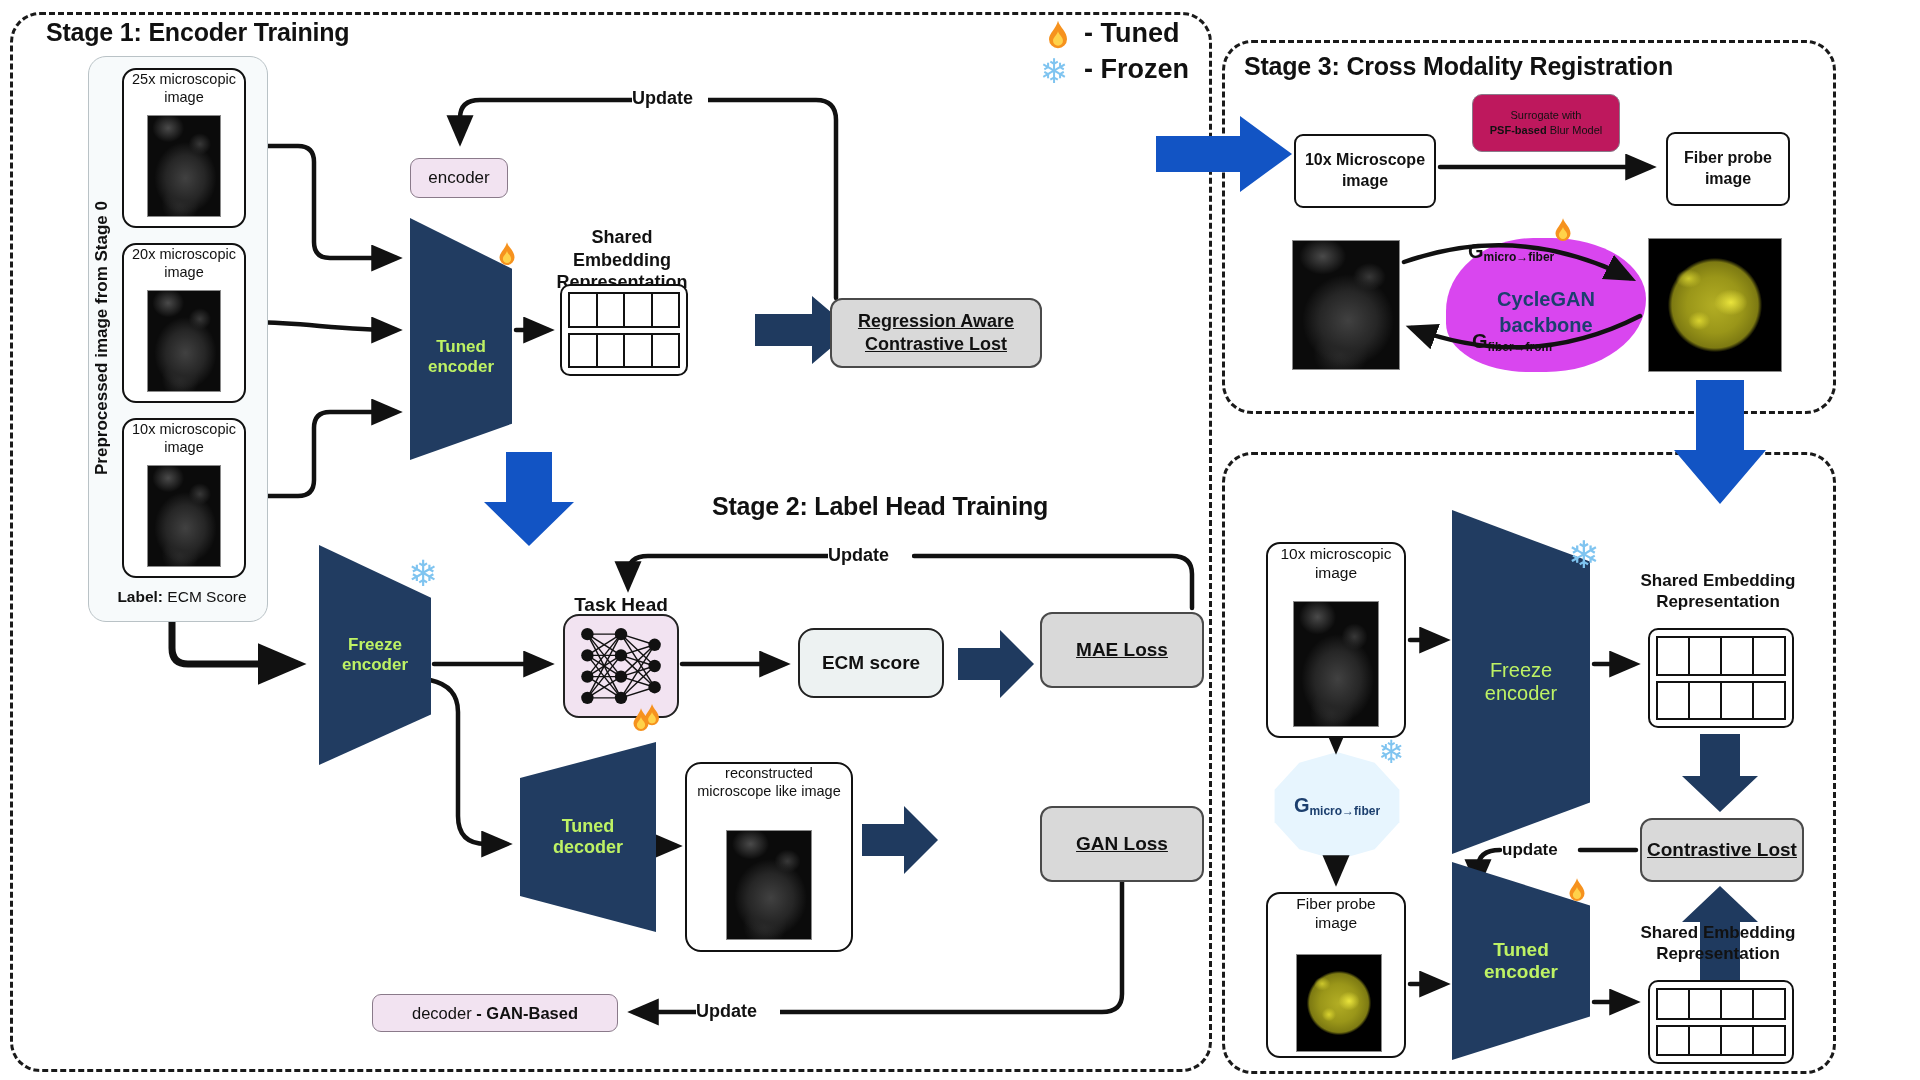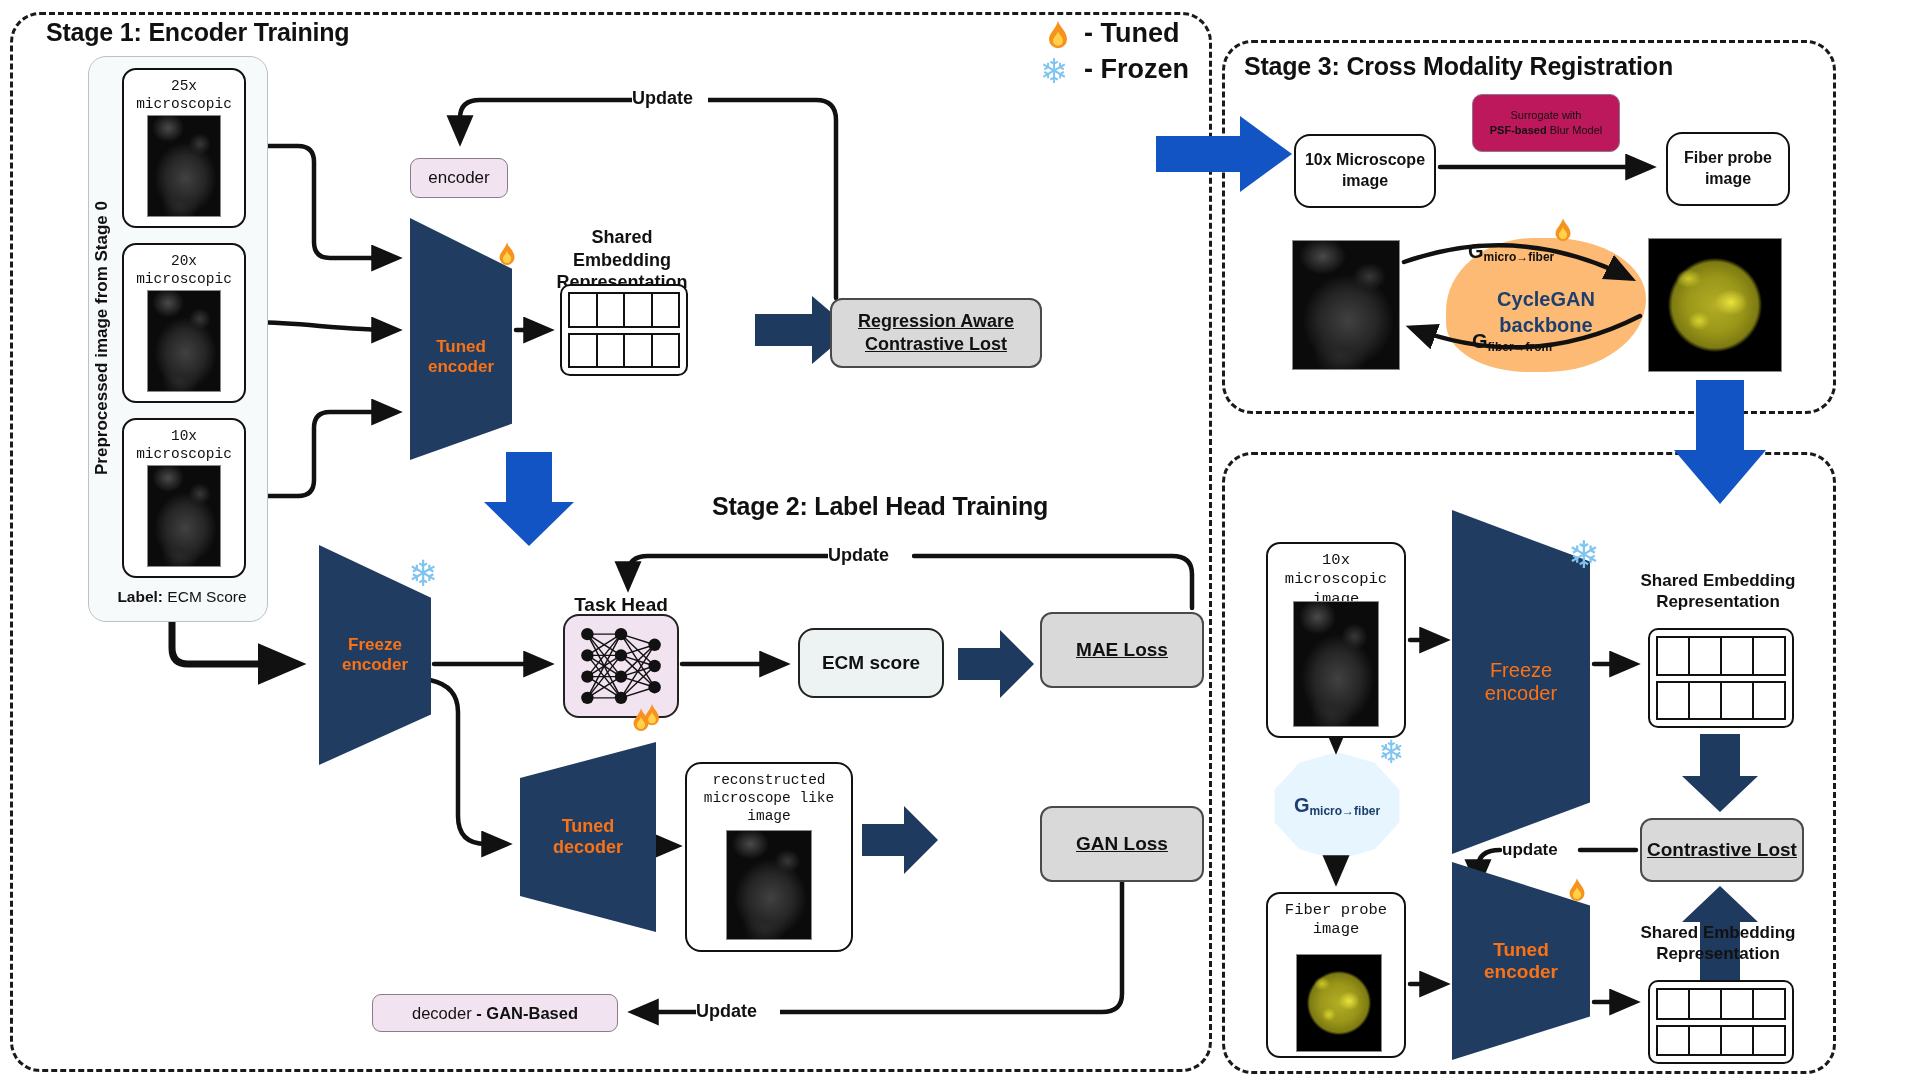--- a/index.html
+++ b/index.html
@@ -6,41 +6,41 @@
   #canvas{position:relative;width:1920px;height:1080px;background:#ffffff;overflow:hidden;
           font-family:"Liberation Sans","DejaVu Sans",sans-serif;color:#111;}
   .stage-box{position:absolute;border:3px dashed #1a1a1a;border-radius:30px;z-index:0;background:transparent;}
   .nd{position:absolute;box-sizing:border-box;z-index:3;}
   .title{font-weight:bold;font-size:25px;letter-spacing:-0.2px;}
   .panel{background:#f7fafb;border:1.5px solid #b9c2c6;border-radius:18px;z-index:2;}
   .vwrap{z-index:3;}
   .vtext{position:absolute;left:50%;top:50%;transform:translate(-50%,-50%) rotate(-90deg);
          white-space:nowrap;font-weight:bold;font-size:17px;}
   .card{background:#fff;border:2.5px solid #111;border-radius:14px;text-align:center;}
-  .card-title{font-size:14.5px;line-height:1.25;padding-top:7px;font-weight:normal;font-family:Liberation Mono, monospace;}
+  .card-title{font-size:14.5px;line-height:1.25;font-weight:normal;}
   .micro-img{position:absolute;left:50%;transform:translateX(-50%);bottom:9px;width:72px;height:100px;
       border:1px solid #8a8a8a;background-color:#0b0b0b;background-image:
       radial-gradient(60% 50% at 52% 62%, #414141 0%, #262626 45%, rgba(0,0,0,0) 72%),
       radial-gradient(34% 22% at 28% 12%, #4a4a4a 0%, rgba(0,0,0,0) 65%),
       radial-gradient(26% 18% at 72% 28%, #383838 0%, rgba(0,0,0,0) 60%),
       radial-gradient(40% 30% at 45% 88%, #2e2e2e 0%, rgba(0,0,0,0) 65%);}
   .fiber-img{position:absolute;border:1px solid #8a8a8a;background-color:#000;background-image:
       radial-gradient(18% 14% at 62% 48%, #eae43c 0%, rgba(0,0,0,0) 70%),
       radial-gradient(12% 10% at 38% 62%, #d8d22f 0%, rgba(0,0,0,0) 70%),
       radial-gradient(14% 10% at 30% 30%, #cdc82c 0%, rgba(0,0,0,0) 70%),
       radial-gradient(circle at 50% 50%, #b3ae24 0%, #9a9619 30%, #7d7a12 46%, #000 50.5%);}
-  .trap{background:#213c61;color:#f97316;display:flex;align-items:center;justify-content:center;
+  .trap{background:#213c61;color:#bef264;display:flex;align-items:center;justify-content:center;
         text-align:center;font-weight:bold;}
   .pinkbox{background:#f2e3f1;border:1.5px solid #8a7a8a;border-radius:9px;display:flex;
            align-items:center;justify-content:center;text-align:center;}
   .graybox{background:#d9d9d9;border:2px solid #4a4a4a;border-radius:12px;display:flex;flex-direction:column;
            align-items:center;justify-content:center;text-align:center;font-weight:bold;text-decoration:underline;}
   .litebox{background:#edf2f2;border:2px solid #222;border-radius:16px;display:flex;
            align-items:center;justify-content:center;font-weight:bold;}
-  .whitebox{background:#fff;border:2.5px solid #111;border-radius:16px;display:flex;flex-direction:column;
+  .whitebox{background:#fff;border:2.5px solid #111;border-radius:9px;display:flex;flex-direction:column;
             align-items:center;justify-content:center;text-align:center;font-weight:bold;line-height:1.3;}
   .embed-grid{position:absolute;background:#fff;border:2.5px solid #111;border-radius:10px;padding:6px;
               display:flex;flex-direction:column;gap:5px;box-sizing:border-box;z-index:3;}
   .g-row{flex:1;display:flex;}
   .g-cell{flex:1;border:2px solid #111;margin-left:-2px;background:#fff;}
   .g-cell:first-child{margin-left:0;}
   .se-title{font-weight:bold;font-size:18px;text-align:center;line-height:1.25;}
   .cloud{position:absolute;z-index:1;display:flex;flex-direction:column;align-items:center;
          justify-content:center;text-align:center;}
   .lbl{position:absolute;z-index:4;background:#fff;font-weight:bold;text-align:left;font-size:18px;}
@@ -279,21 +279,21 @@
   <div class="nd pinkbox" style="left:1472px;top:94px;width:148px;height:58px;border-radius:10px;font-size:11px;line-height:1.35;background:#be185d;">
     <div><span>Surrogate with</span><br><b>PSF-based</b><span> Blur Model</span></div>
   </div>
   <div class="nd whitebox" style="left:1666px;top:132px;width:124px;height:74px;font-size:16px;">
     <span>Fiber probe</span>
       <span>image</span>
   </div>
 
   <div class="nd micro-img" style="left:1292px;top:240px;width:108px;height:130px;bottom:auto;transform:none;"></div>
 
-  <div class="cloud" style="left:1446px;top:238px;width:200px;height:134px;background:#fdba74;border-radius:48% 52% 55% 45%/60% 50% 60% 40%;justify-content:center;">
+  <div class="cloud" style="left:1446px;top:238px;width:200px;height:134px;background:#d946ef;border-radius:48% 52% 55% 45%/60% 50% 60% 40%;justify-content:center;">
     <div class="navy" style="font-weight:bold;font-size:20px;line-height:1.3;margin-top:14px;">
       <span>CycleGAN</span><br><span>backbone</span>
     </div>
   </div>
   <div class="nd" style="left:1468px;top:240px;z-index:4;">
     <span class="gmain">G</span><span class="gsub">micro→fiber</span>
   </div>
   <div class="nd" style="left:1472px;top:330px;z-index:4;">
     <span class="gmain">G</span><span class="gsub">fiber→from</span>
   </div>

